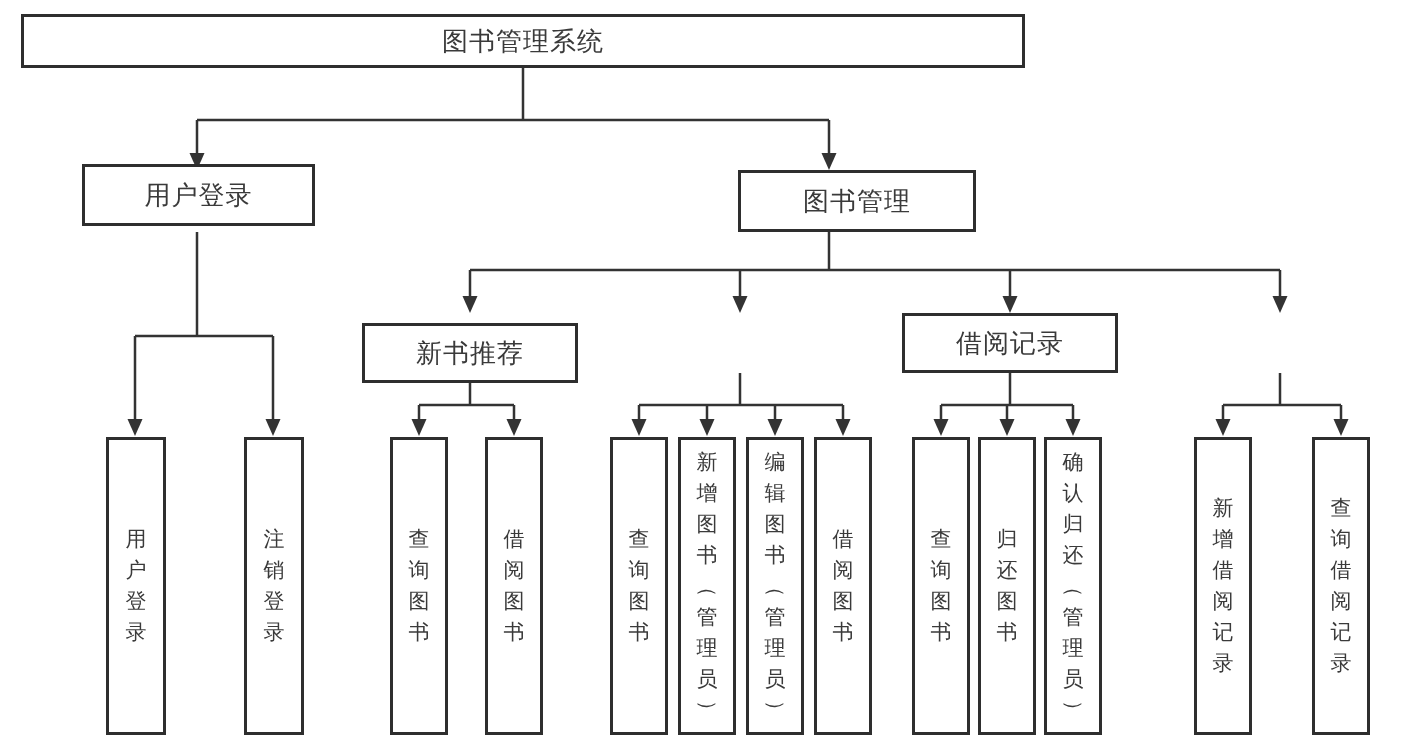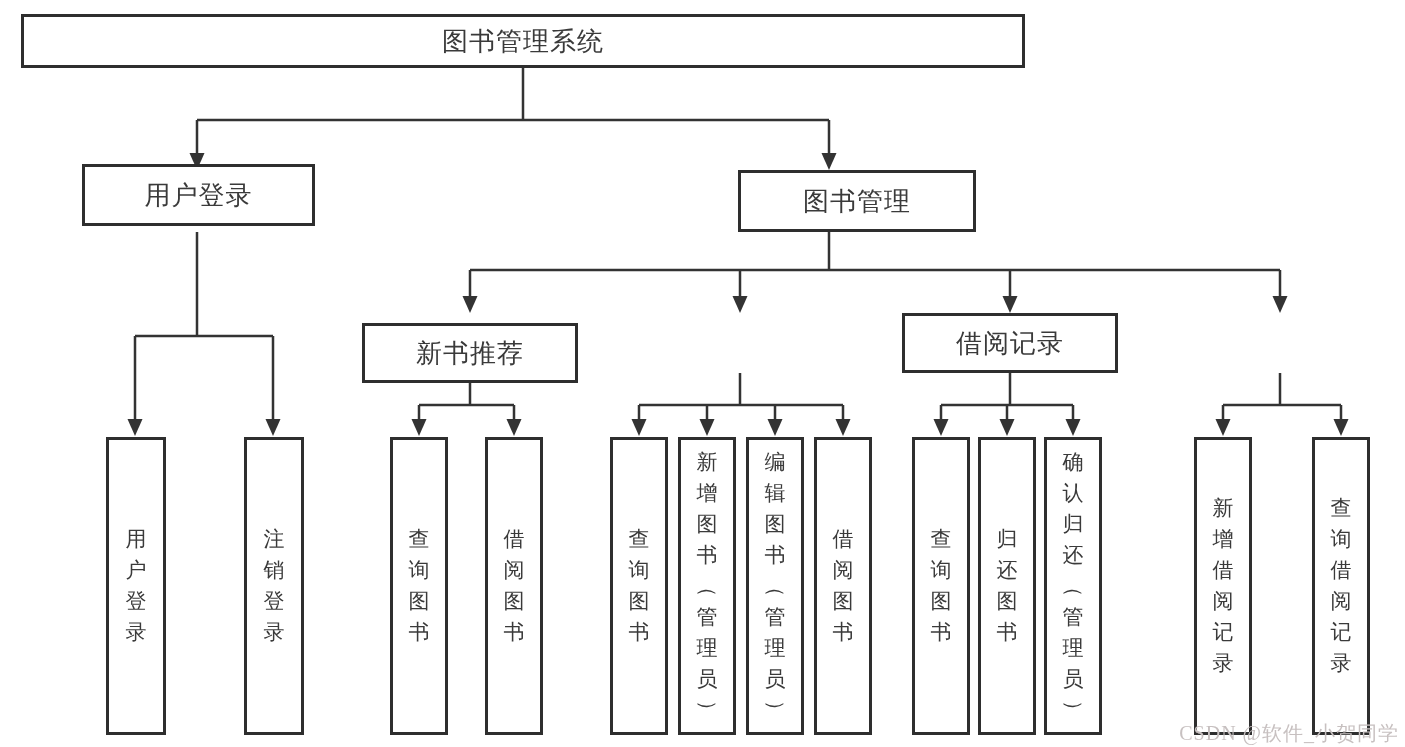--- a/index.html
+++ b/index.html
@@ -236,14 +236,13 @@
     <span class="vtext">
         <span>查</span>
         <span>询</span>
         <span>借</span>
         <span>阅</span>
         <span>记</span>
         <span>录</span>
       </span>
   </div>
 
-  <div id="watermark">CSDN @软件_小贺同学</div>
 </div>
 
 </body></html>

